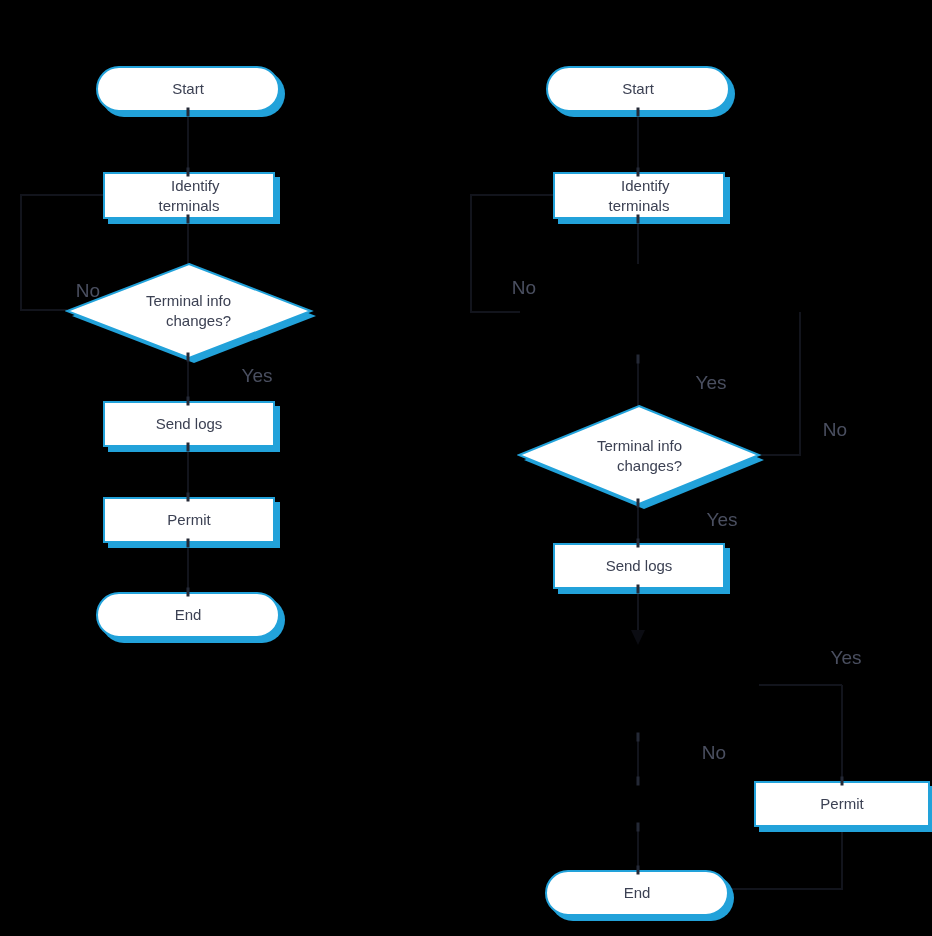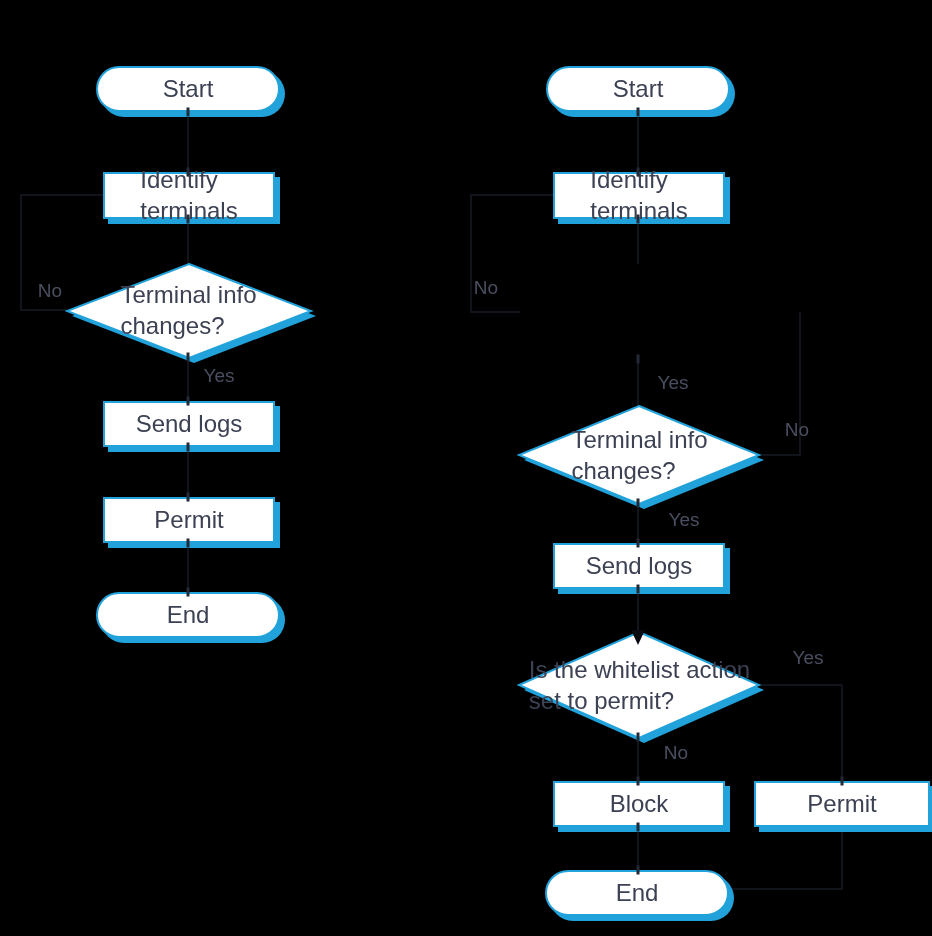--- a/index.html
+++ b/index.html
@@ -7,34 +7,34 @@
     position:relative;width:932px;height:936px;background:var(--bg);
     overflow:hidden;font-family:"Liberation Sans",sans-serif;
   }
   .node{
     position:absolute;box-sizing:border-box;background:var(--fill);
     border:2px solid var(--accent);box-shadow:5px 5px 0 var(--accent);
     display:flex;align-items:center;justify-content:center;
   }
   .terminator{border-radius:24px;}
   .node-label{
-    color:var(--text);font-size:24px;line-height:1.28;text-align:left;
+    color:var(--text);font-size:15px;line-height:1.28;text-align:right;
     white-space:pre-line;
   }
   .dnode{position:absolute;}
   .dnode svg{display:block;}
   .dshadow{fill:var(--accent);}
   .dmain{fill:var(--fill);stroke:var(--accent);stroke-width:2px;}
   .dnode .node-label{
     position:absolute;left:0;top:0;right:7px;bottom:7px;
     display:flex;align-items:center;justify-content:center;
   }
   .edge-label{
     position:absolute;color:var(--label);font-size:19px;
-    transform:translate(-50%,-50%);white-space:nowrap;
+    transform:translate(-50%,-50%);white-space:nowrap;margin-left:38px;
   }
   .conn{position:absolute;background:#12141c;}
   .tick{
     position:absolute;width:3px;height:9px;background:#242936;
     transform:translate(-50%,-50%);
   }
   .arrowhead{
     position:absolute;width:0;height:0;
     border-left:7px solid transparent;border-right:7px solid transparent;
     border-top:15px solid #0b0c12;
@@ -126,37 +126,26 @@
 changes?</span>
   </div>
 
   <div class="edge-label" style="left:797px;top:430px">No</div>
   <div class="edge-label" style="left:684px;top:520px">Yes</div>
 
   <div class="node" style="left:553px;top:543px;width:172px;height:46px">
     <span class="node-label">Send logs</span>
   </div>
 
-  <div class="dnode" style="left:517px;top:630px;width:252px;height:118px">
-    <svg width="252" height="118" xmlns="http://www.w3.org/2000/svg">
-      <polygon class="dshadow" points="127,7 247,60 127,113 7,60"></polygon>
-      <polygon class="dmain" points="122,2 242,55 122,108 2,55"></polygon>
-    </svg>
-    <span class="node-label">Is the whitelist action
-set to permit?</span>
-  </div>
 
   <div class="arrowhead" style="left:631px;top:630px"></div>
 
   <div class="edge-label" style="left:808px;top:658px">Yes</div>
   <div class="edge-label" style="left:676px;top:753px">No</div>
 
-  <div class="node" style="left:553px;top:781px;width:172px;height:46px">
-    <span class="node-label">Block</span>
-  </div>
 
   <div class="node" style="left:754px;top:781px;width:176px;height:46px">
     <span class="node-label">Permit</span>
   </div>
 
   <div class="node terminator" style="left:545px;top:870px;width:184px;height:46px">
     <span class="node-label">End</span>
   </div>
 
   <div class="tick" style="left:188px;top:112px"></div>

